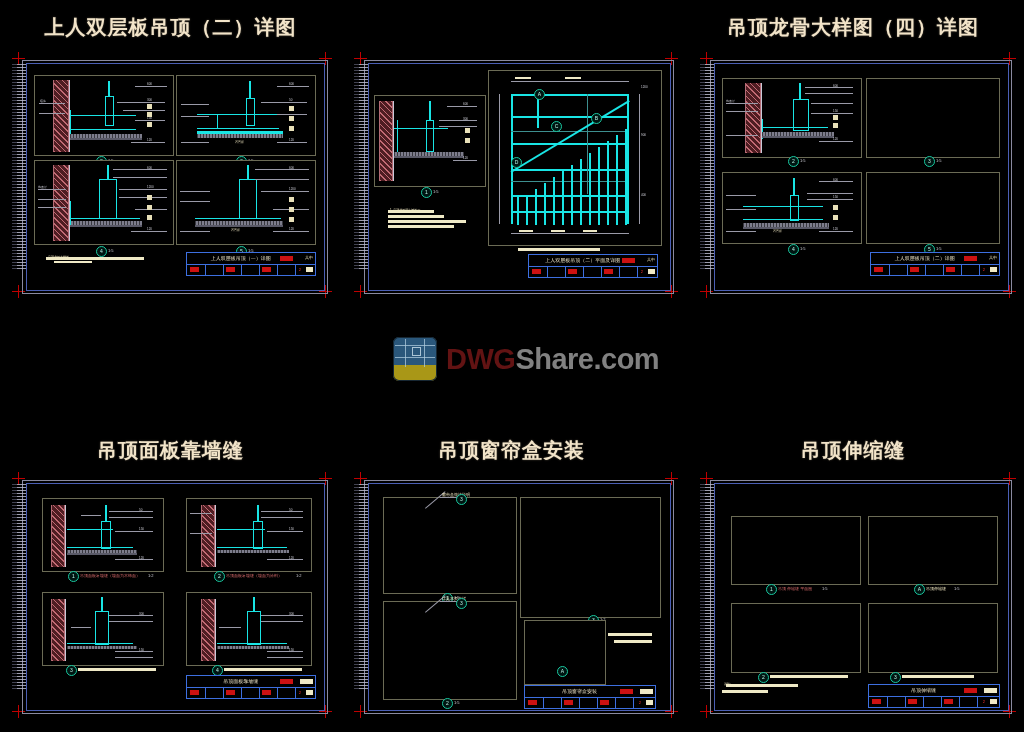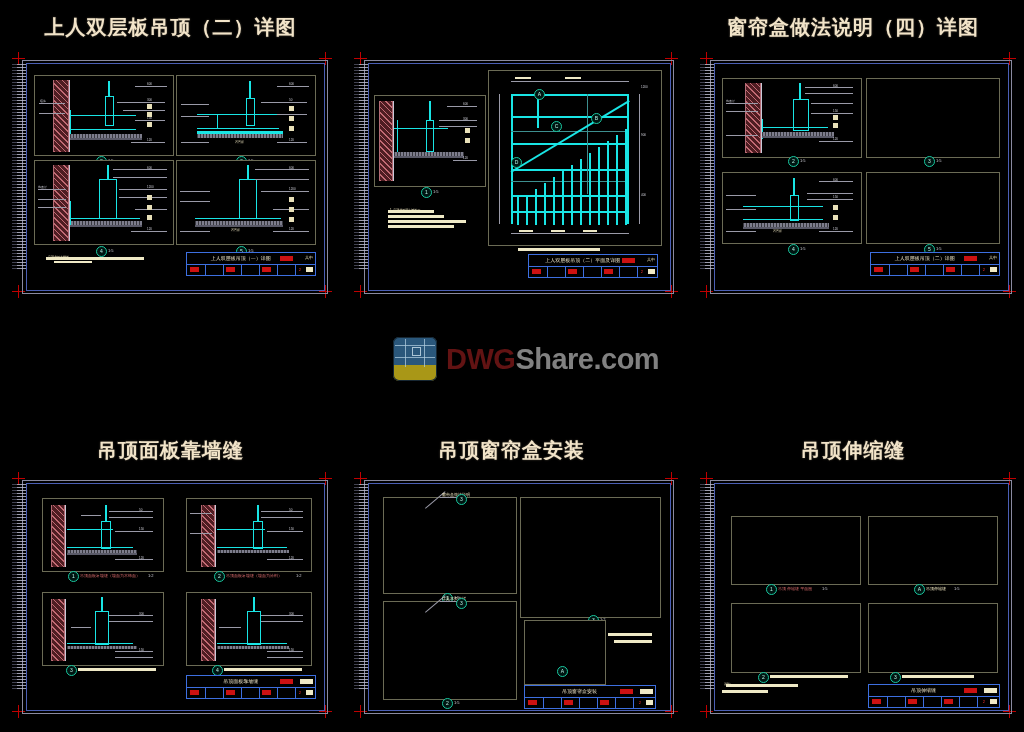--- a/index.html
+++ b/index.html
@@ -186,21 +186,21 @@
     font-family:"Liberation Sans",sans-serif;}
   .wm-dwg{color:#6b1515;}
   .wm-share{color:#8c8c8c;}
 </style>
 </head>
 <body>
 
 <div class="sheet">
 
   <div class="title t-row1 t-c1">上人双层板吊顶（二）详图</div>
-  <div class="title t-row1 t-c3">窗帘盒做法说明（四）详图</div>
+  <div class="title t-row1 t-c3">吊顶龙骨大样图（四）详图</div>
   <div class="title t-row2 t-c1">吊顶面板靠墙缝</div>
   <div class="title t-row2 t-c2">吊顶窗帘盒安装</div>
   <div class="title t-row2 t-c3">吊顶伸缩缝</div>
 
   <div class="panel p-r1 p-c1">
     <div class="cmark h" style="left:4px;top:8px;"></div>
     <div class="cmark v" style="left:10px;top:2px;"></div>
     <div class="cmark h" style="right:2px;top:8px;"></div>
     <div class="cmark v" style="right:8px;top:2px;"></div>
     <div class="cmark h" style="left:4px;bottom:8px;"></div>

